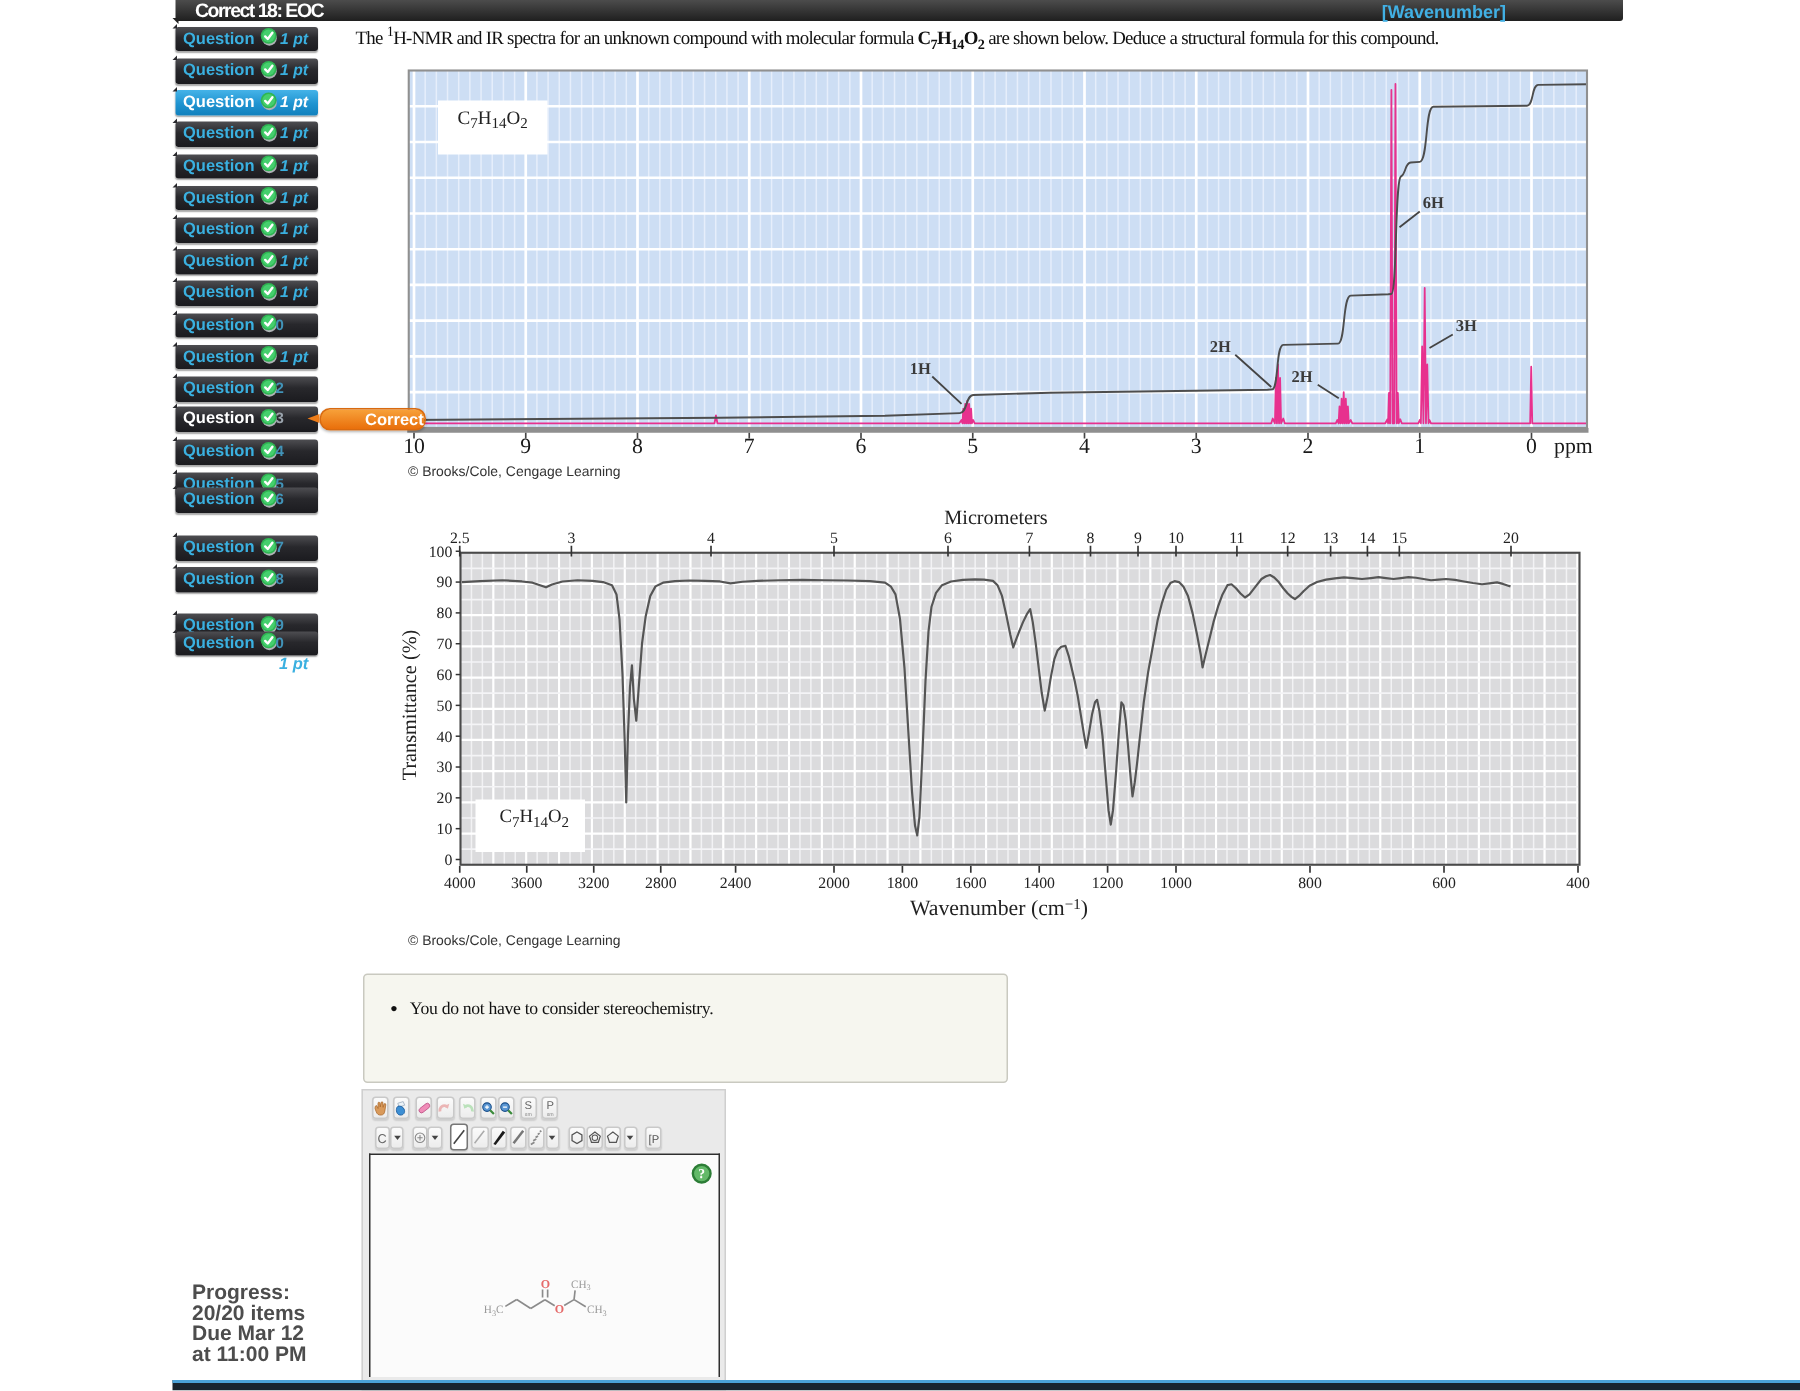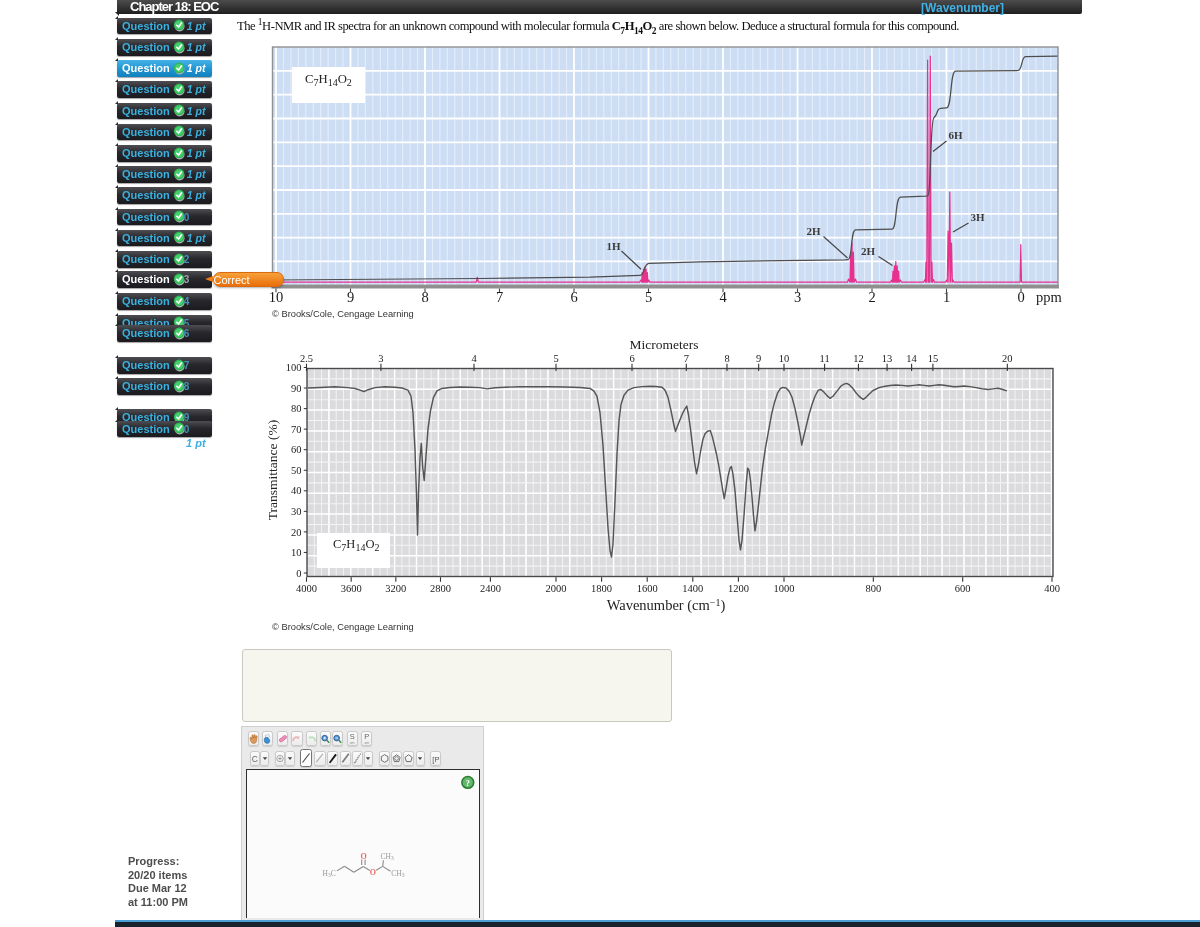--- a/index.html
+++ b/index.html
@@ -4,21 +4,21 @@
 html,body{width:1200px;height:927px;background:#fff;font-family:"Liberation Sans",sans-serif;overflow:hidden;position:relative}
 .qb{position:absolute;left:117px;width:95px;height:16.6px;border-radius:2px;background:linear-gradient(180deg,#4e4e52 0%,#28282c 45%,#1b1b1f 100%);font-size:11px;font-weight:bold;line-height:16.4px;padding-left:5px;white-space:nowrap;box-shadow:0 1px 1px rgba(0,0,0,.35)}
 .qb.sel{background:linear-gradient(180deg,#45b3e8 0%,#1f93d0 55%,#1181bd 100%)}
 .qb .pt{font-style:italic;font-size:10.5px;margin-left:1px}
 .qb .dg{font-size:10px;margin-left:-2px}
 .ear{position:absolute;left:-2px;top:-2px;width:0;height:0;border-right:3px solid #2a2a2e;border-top:3px solid transparent}
 .tb{position:absolute;background:linear-gradient(#fbfbfb,#ececec);border:1px solid #c9c9c9;border-radius:2.5px;text-align:center;box-shadow:0 1px 1px rgba(0,0,0,.12);display:flex;align-items:center;justify-content:center}
 .tb.selb{background:#fff;border:1.4px solid #777}
 </style></head><body>
 <div style="position:absolute;left:117px;top:0;width:965px;height:14px;background:linear-gradient(180deg,#4c4c4c,#1f1f1f);border-radius:0 0 2px 2px">
-<span style="position:absolute;left:13px;top:-1.5px;color:#fff;font-weight:bold;font-size:13px;letter-spacing:-1px">Chapter 18: EOC</span>
+<span style="position:absolute;left:13px;top:-1.5px;color:#fff;font-weight:bold;font-size:13px;letter-spacing:-1px">Correct 18: EOC</span>
 <span style="position:absolute;right:78px;top:0.5px;color:#41b0e4;font-weight:bold;font-size:12px">[Wavenumber]</span>
 <i style="position:absolute;left:-2px;bottom:-2px;width:0;height:0;border-right:4px solid #222;border-bottom:4px solid transparent"></i>
 </div>
 <div class="qb" style="top:17.80px"><span class="qt" style="color:#3ab0e0">Question</span> <svg width="13" height="13" viewBox="0 0 13 13" style="vertical-align:-2.5px">
       <circle cx="6.6" cy="7.6" r="4.9" fill="#aeb2b5"></circle>
       <circle cx="6.1" cy="5.9" r="5.3" fill="#2fb553"></circle>
       <circle cx="6.1" cy="5.9" r="4.2" fill="#45cf6d"></circle>
       <path d="M3.8 6.3L5.5 8L8.6 3.8" fill="none" stroke="#fff" stroke-width="1.6" stroke-linecap="round" stroke-linejoin="round"></path>
     </svg><span class="pt" style="color:#3ab0e0">1 pt</span><i class="ear"></i></div>
 <div class="qb" style="top:39.00px"><span class="qt" style="color:#3ab0e0">Question</span> <svg width="13" height="13" viewBox="0 0 13 13" style="vertical-align:-2.5px">
@@ -129,21 +129,21 @@
       <circle cx="6.1" cy="5.9" r="4.2" fill="#45cf6d"></circle>
       <path d="M3.8 6.3L5.5 8L8.6 3.8" fill="none" stroke="#fff" stroke-width="1.6" stroke-linecap="round" stroke-linejoin="round"></path>
     </svg><span class="dg" style="color:#4193b8">9</span><i class="ear"></i></div>
 <div class="qb" style="top:420.60px"><span class="qt" style="color:#3ab0e0">Question</span> <svg width="13" height="13" viewBox="0 0 13 13" style="vertical-align:-2.5px">
       <circle cx="6.6" cy="7.6" r="4.9" fill="#aeb2b5"></circle>
       <circle cx="6.1" cy="5.9" r="5.3" fill="#2fb553"></circle>
       <circle cx="6.1" cy="5.9" r="4.2" fill="#45cf6d"></circle>
       <path d="M3.8 6.3L5.5 8L8.6 3.8" fill="none" stroke="#fff" stroke-width="1.6" stroke-linecap="round" stroke-linejoin="round"></path>
     </svg><span class="dg" style="color:#4193b8">0</span><i class="ear"></i></div>
 <div style="position:absolute;left:186px;top:436.5px;font-style:italic;font-weight:bold;font-size:11px;color:#3ab0e0">1 pt</div>
-<div style="position:absolute;left:212.5px;top:272.3px;width:71px;height:14.6px;z-index:6;background:linear-gradient(180deg,#f7a13a,#e96f0b);border:1px solid #d86a10;border-radius:7px;color:#fff;font-size:11px;font-weight:normal;text-align:left;line-height:14px;box-shadow:0 1px 2px rgba(0,0,0,.3)">Correct</div>
+<div style="position:absolute;left:212.5px;top:272.3px;width:71px;height:14.6px;z-index:6;background:linear-gradient(180deg,#f7a13a,#e96f0b);border:1px solid #d86a10;border-radius:7px;color:#fff;font-size:11px;font-weight:bold;text-align:right;line-height:14px;box-shadow:0 1px 2px rgba(0,0,0,.3)">Correct</div>
 <div style="position:absolute;left:204.5px;top:276.2px;width:0;height:0;z-index:6;border-top:3.5px solid transparent;border-bottom:3.5px solid transparent;border-right:8px solid #ed7c18"></div>
 <div style="position:absolute;left:237px;top:17px;width:965px;font-family:'Liberation Serif',serif;font-size:12.6px;letter-spacing:-0.48px;color:#111">The <sup style="font-size:9.5px">1</sup>H-NMR and IR spectra for an unknown compound with molecular formula <b>C<sub style="font-size:9.5px">7</sub>H<sub style="font-size:9.5px">14</sub>O<sub style="font-size:9.5px">2</sub></b> are shown below. Deduce a structural formula for this compound.</div>
 <svg style="position:absolute;left:230px;top:40px" width="870" height="290" viewBox="230 40 870 290">
     <rect x="272.5" y="47.0" width="785.5" height="238.3" fill="#cddef4"></rect>
     <path d="M283.45 47.0V285.3 M290.90 47.0V285.3 M298.35 47.0V285.3 M305.80 47.0V285.3 M313.25 47.0V285.3 M320.70 47.0V285.3 M328.15 47.0V285.3 M335.60 47.0V285.3 M343.05 47.0V285.3 M357.95 47.0V285.3 M365.40 47.0V285.3 M372.85 47.0V285.3 M380.30 47.0V285.3 M387.75 47.0V285.3 M395.20 47.0V285.3 M402.65 47.0V285.3 M410.10 47.0V285.3 M417.55 47.0V285.3 M432.45 47.0V285.3 M439.90 47.0V285.3 M447.35 47.0V285.3 M454.80 47.0V285.3 M462.25 47.0V285.3 M469.70 47.0V285.3 M477.15 47.0V285.3 M484.60 47.0V285.3 M492.05 47.0V285.3 M506.95 47.0V285.3 M514.40 47.0V285.3 M521.85 47.0V285.3 M529.30 47.0V285.3 M536.75 47.0V285.3 M544.20 47.0V285.3 M551.65 47.0V285.3 M559.10 47.0V285.3 M566.55 47.0V285.3 M581.45 47.0V285.3 M588.90 47.0V285.3 M596.35 47.0V285.3 M603.80 47.0V285.3 M611.25 47.0V285.3 M618.70 47.0V285.3 M626.15 47.0V285.3 M633.60 47.0V285.3 M641.05 47.0V285.3 M655.95 47.0V285.3 M663.40 47.0V285.3 M670.85 47.0V285.3 M678.30 47.0V285.3 M685.75 47.0V285.3 M693.20 47.0V285.3 M700.65 47.0V285.3 M708.10 47.0V285.3 M715.55 47.0V285.3 M730.45 47.0V285.3 M737.90 47.0V285.3 M745.35 47.0V285.3 M752.80 47.0V285.3 M760.25 47.0V285.3 M767.70 47.0V285.3 M775.15 47.0V285.3 M782.60 47.0V285.3 M790.05 47.0V285.3 M804.95 47.0V285.3 M812.40 47.0V285.3 M819.85 47.0V285.3 M827.30 47.0V285.3 M834.75 47.0V285.3 M842.20 47.0V285.3 M849.65 47.0V285.3 M857.10 47.0V285.3 M864.55 47.0V285.3 M879.45 47.0V285.3 M886.90 47.0V285.3 M894.35 47.0V285.3 M901.80 47.0V285.3 M909.25 47.0V285.3 M916.70 47.0V285.3 M924.15 47.0V285.3 M931.60 47.0V285.3 M939.05 47.0V285.3 M953.95 47.0V285.3 M961.40 47.0V285.3 M968.85 47.0V285.3 M976.30 47.0V285.3 M983.75 47.0V285.3 M991.20 47.0V285.3 M998.65 47.0V285.3 M1006.10 47.0V285.3 M1013.55 47.0V285.3 M1028.45 47.0V285.3 M1035.90 47.0V285.3 M1043.35 47.0V285.3 M1050.80 47.0V285.3" stroke="#e6eefb" stroke-width="1"></path>
     <path d="M1021.00 47.0V285.3 M946.50 47.0V285.3 M872.00 47.0V285.3 M797.50 47.0V285.3 M723.00 47.0V285.3 M648.50 47.0V285.3 M574.00 47.0V285.3 M499.50 47.0V285.3 M425.00 47.0V285.3 M350.50 47.0V285.3 M276.00 47.0V285.3" stroke="#ffffff" stroke-width="1.8"></path>
     <path d="M272.5 70.83H1058.0 M272.5 94.66H1058.0 M272.5 118.49H1058.0 M272.5 142.32H1058.0 M272.5 166.15H1058.0 M272.5 189.98H1058.0 M272.5 213.81H1058.0 M272.5 237.64H1058.0 M272.5 261.47H1058.0" stroke="#ffffff" stroke-width="1.8"></path>
     <rect x="292" y="67" width="73" height="36" fill="#ffffff"></rect>
     <text x="305" y="82.5" font-family="Liberation Serif" font-size="12.7" fill="#222">C<tspan font-size="10" dy="3">7</tspan><tspan dy="-3">H</tspan><tspan font-size="10" dy="3">14</tspan><tspan dy="-3">O</tspan><tspan font-size="10" dy="3">2</tspan></text>
     <path d="M272.5 282.2 L476 282.2 L476.30 282.2L477.30 277.0L478.30 282.2 L639.5 282.2 L641 280 L641.65 282.2L642.20 272.5L642.75 282.2 L642.95 282.2L643.50 269.2L644.05 282.2 L644.25 282.2L644.80 267.2L645.35 282.2 L645.55 282.2L646.10 269.2L646.65 282.2 L646.85 282.2L647.40 272.5L647.95 282.2 L648.8 280 L649.8 282.2 L847.5 282.2 L848.5 279 L849.95 282.2L850.60 252L851.25 282.2 L851.35 282.2L852.00 243L852.65 282.2 L852.75 282.2L853.40 252L854.05 282.2 L855.5 279 L856.5 282.2 L890.5 282.2 L891.5 280 L892.40 282.2L893.00 271L893.60 282.2 L893.80 282.2L894.40 265.8L895.00 282.2 L895.20 282.2L895.80 261.5L896.40 282.2 L896.60 282.2L897.20 265.8L897.80 282.2 L898.00 282.2L898.60 271L899.20 282.2 L900.5 280 L901.5 282.2 L923.5 282.2 L925 279.5 L925.40 282.2L926.00 262L926.60 282.2 L926.80 282.2L927.60 60L928.40 282.2 L929.50 282.2L930.30 56L931.10 282.2 L931.30 282.2L931.90 262L932.50 282.2 L933.5 279.5 L934.5 282.2 L945.5 282.2 L946.5 280 L947.25 282.2L948.10 231L948.95 282.2 L948.95 282.2L949.80 192L950.65 282.2 L950.65 282.2L951.50 243L952.35 282.2 L953 280 L954 282.2 L1019.6 282.2 L1020.10 282.2L1020.80 244.5L1021.50 282.2 L1058.0 282.2" fill="none" stroke="#e7318e" stroke-width="1.2" stroke-linejoin="round"></path>
@@ -237,20 +237,21 @@
     <text x="738.40" y="592.2" text-anchor="middle" font-family="Liberation Serif" font-size="10.5" fill="#222">1200</text>
     <text x="784.00" y="592.2" text-anchor="middle" font-family="Liberation Serif" font-size="10.5" fill="#222">1000</text>
     <text x="873.33" y="592.2" text-anchor="middle" font-family="Liberation Serif" font-size="10.5" fill="#222">800</text>
     <text x="962.67" y="592.2" text-anchor="middle" font-family="Liberation Serif" font-size="10.5" fill="#222">600</text>
     <text x="1052.00" y="592.2" text-anchor="middle" font-family="Liberation Serif" font-size="10.5" fill="#222">400</text>
     <path d="M306.50 577.3V581.8 M351.17 577.3V581.8 M395.83 577.3V581.8 M440.50 577.3V581.8 M490.40 577.3V581.8 M556.00 577.3V581.8 M601.60 577.3V581.8 M647.20 577.3V581.8 M692.80 577.3V581.8 M738.40 577.3V581.8 M784.00 577.3V581.8 M873.33 577.3V581.8 M962.67 577.3V581.8 M1052.00 577.3V581.8" stroke="#333" stroke-width="1.1"></path>
     <text x="666" y="610" text-anchor="middle" font-family="Liberation Serif" font-size="14.5" fill="#222">Wavenumber (cm<tspan font-size="10" dy="-4">−1</tspan><tspan dy="4">)</tspan></text>
     <text x="272" y="630" font-family="Liberation Sans" font-size="9.3" fill="#333">© Brooks/Cole, Cengage Learning</text>
   </svg>
 <div style="position:absolute;left:242px;top:648.5px;width:430px;height:73px;background:#f6f6ef;border:1px solid #c9c9c0;border-radius:3px;font-family:'Liberation Serif',serif;font-size:11.8px;letter-spacing:-0.22px;color:#111;padding:16px 0 0 0">
+<div style="padding-left:32px;text-indent:-15px;line-height:13px"><span style="font-size:15px;line-height:13px;vertical-align:-1px">•</span>&nbsp;&nbsp;&nbsp;You do not have to consider stereochemistry.</div>
 </div>
 <div style="position:absolute;left:240.8px;top:726px;width:243.5px;height:201px;background:#eaeaea;border:1px solid #cfcfcf"></div>
 <div class="tb" style="left:247.6px;top:731.3px;width:11.2px;height:14.8px">
     <svg width="9" height="10" viewBox="0 0 9 10">
       <path d="M1 5C1 3 2 2.6 2.4 3.6L3 5V1.6C3 .5 4.2 .5 4.3 1.6L4.5 4 5 1.2C5.2 .2 6.3 .4 6.3 1.4L6.4 4.2 7 2.2C7.3 1.3 8.3 1.6 8.2 2.6L7.6 6.5C7.3 8.5 6.5 9.4 4.8 9.4 3.2 9.4 2.4 8.7 1.8 7.2Z" fill="#d99a5b" stroke="#a9672a" stroke-width=".5"></path>
     </svg>
   </div>
 <div class="tb" style="left:262.2px;top:731.3px;width:11.2px;height:14.8px">
     <svg width="9" height="10" viewBox="0 0 9 10">
       <path d="M2.2 1.5 5.8 .4 6.8 2.8 3 4Z" fill="#eef4f8" stroke="#9ab" stroke-width=".5"></path>
@@ -385,13 +386,13 @@
       <line x1="376.1" y1="870.3" x2="382.7" y2="866.4"></line>
       <line x1="382.7" y1="866.4" x2="383.4" y2="860.3"></line>
       <line x1="382.7" y1="866.4" x2="390.5" y2="871.2"></line>
     </g>
     <text x="322.5" y="875.6" font-family="Liberation Serif" font-size="7.5" fill="#999">H<tspan font-size="5.5" dy="1.5">3</tspan><tspan dy="-1.5">C</tspan></text>
     <text x="360.5" y="858.6" font-family="Liberation Serif" font-size="8" fill="#e56a6a" font-weight="bold">O</text>
     <text x="369.8" y="875.4" font-family="Liberation Serif" font-size="8" fill="#e56a6a" font-weight="bold">O</text>
     <text x="380.6" y="858.8" font-family="Liberation Serif" font-size="7.5" fill="#999">CH<tspan font-size="5.5" dy="1.5">3</tspan></text>
     <text x="391.3" y="875.6" font-family="Liberation Serif" font-size="7.5" fill="#999">CH<tspan font-size="5.5" dy="1.5">3</tspan></text>
   </svg>
-<div style="position:absolute;left:128px;top:855px;font-size:11px;font-weight:bold;color:#4d4d4d;line-height:13.5px">Progress:<br>20/20 items<br>Due Mar 12<br>at 11:00 PM</div>
+<div style="position:absolute;left:128px;top:855px;font-size:14px;font-weight:bold;color:#4d4d4d;line-height:13.5px">Progress:<br>20/20 items<br>Due Mar 12<br>at 11:00 PM</div>
 <div style="position:absolute;left:115px;top:919.8px;width:1085px;height:7.2px;background:#18232e;border-top:2px solid #4aa0d6"></div>
 </body></html>

